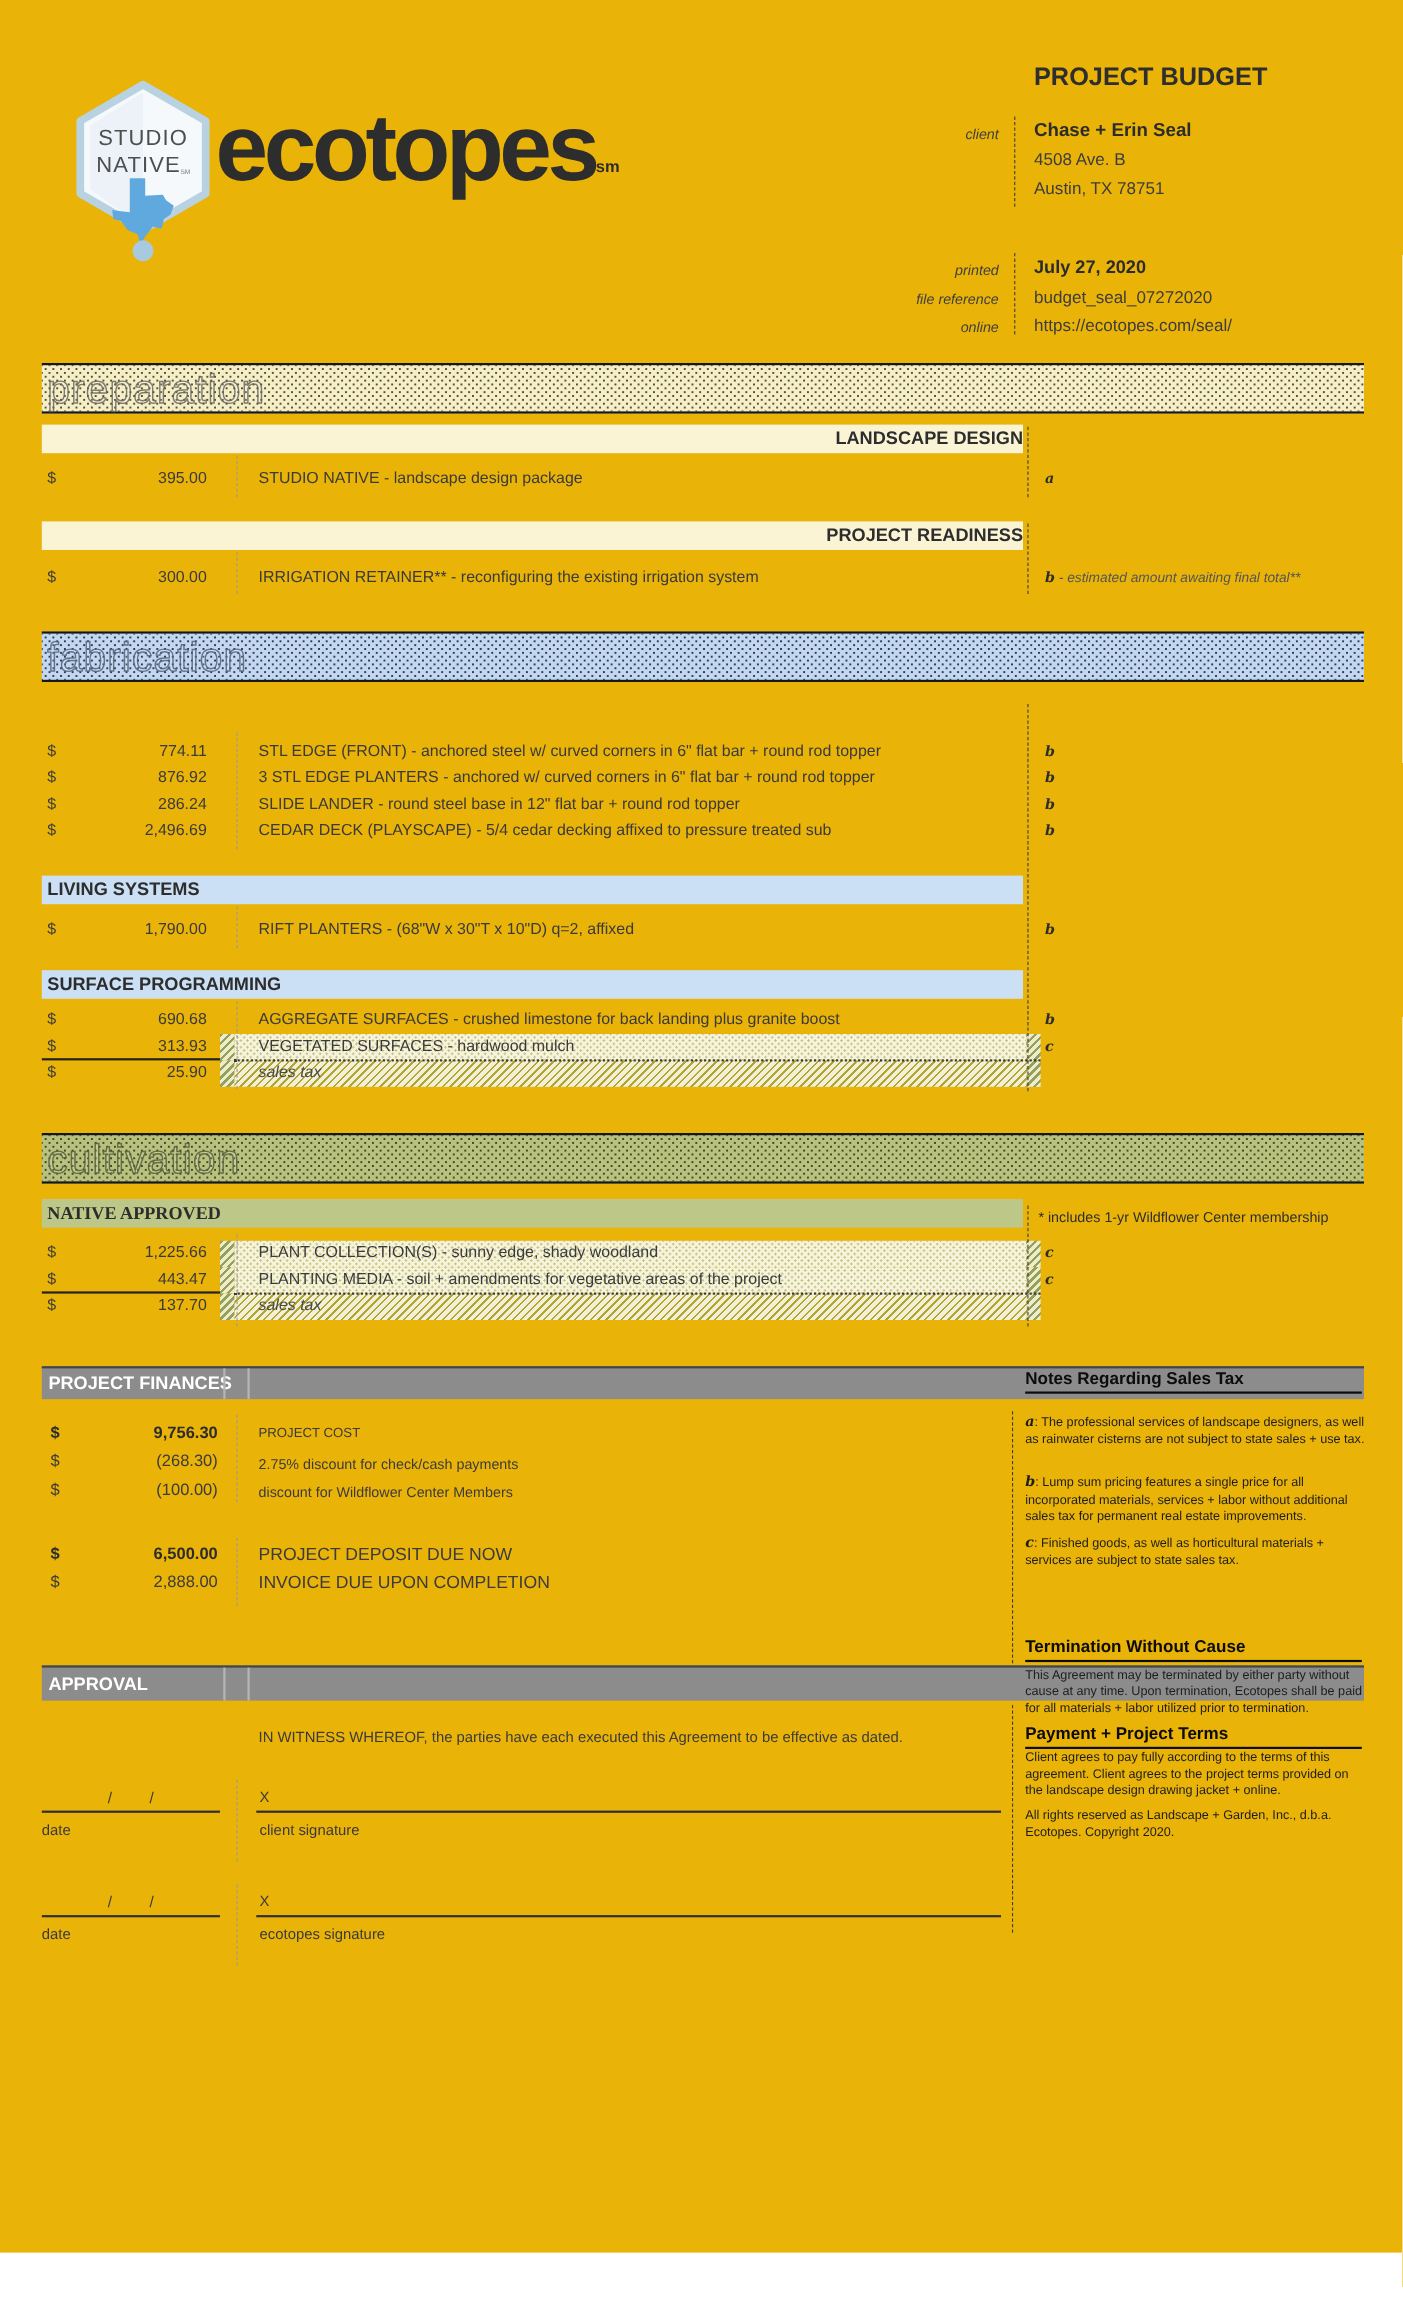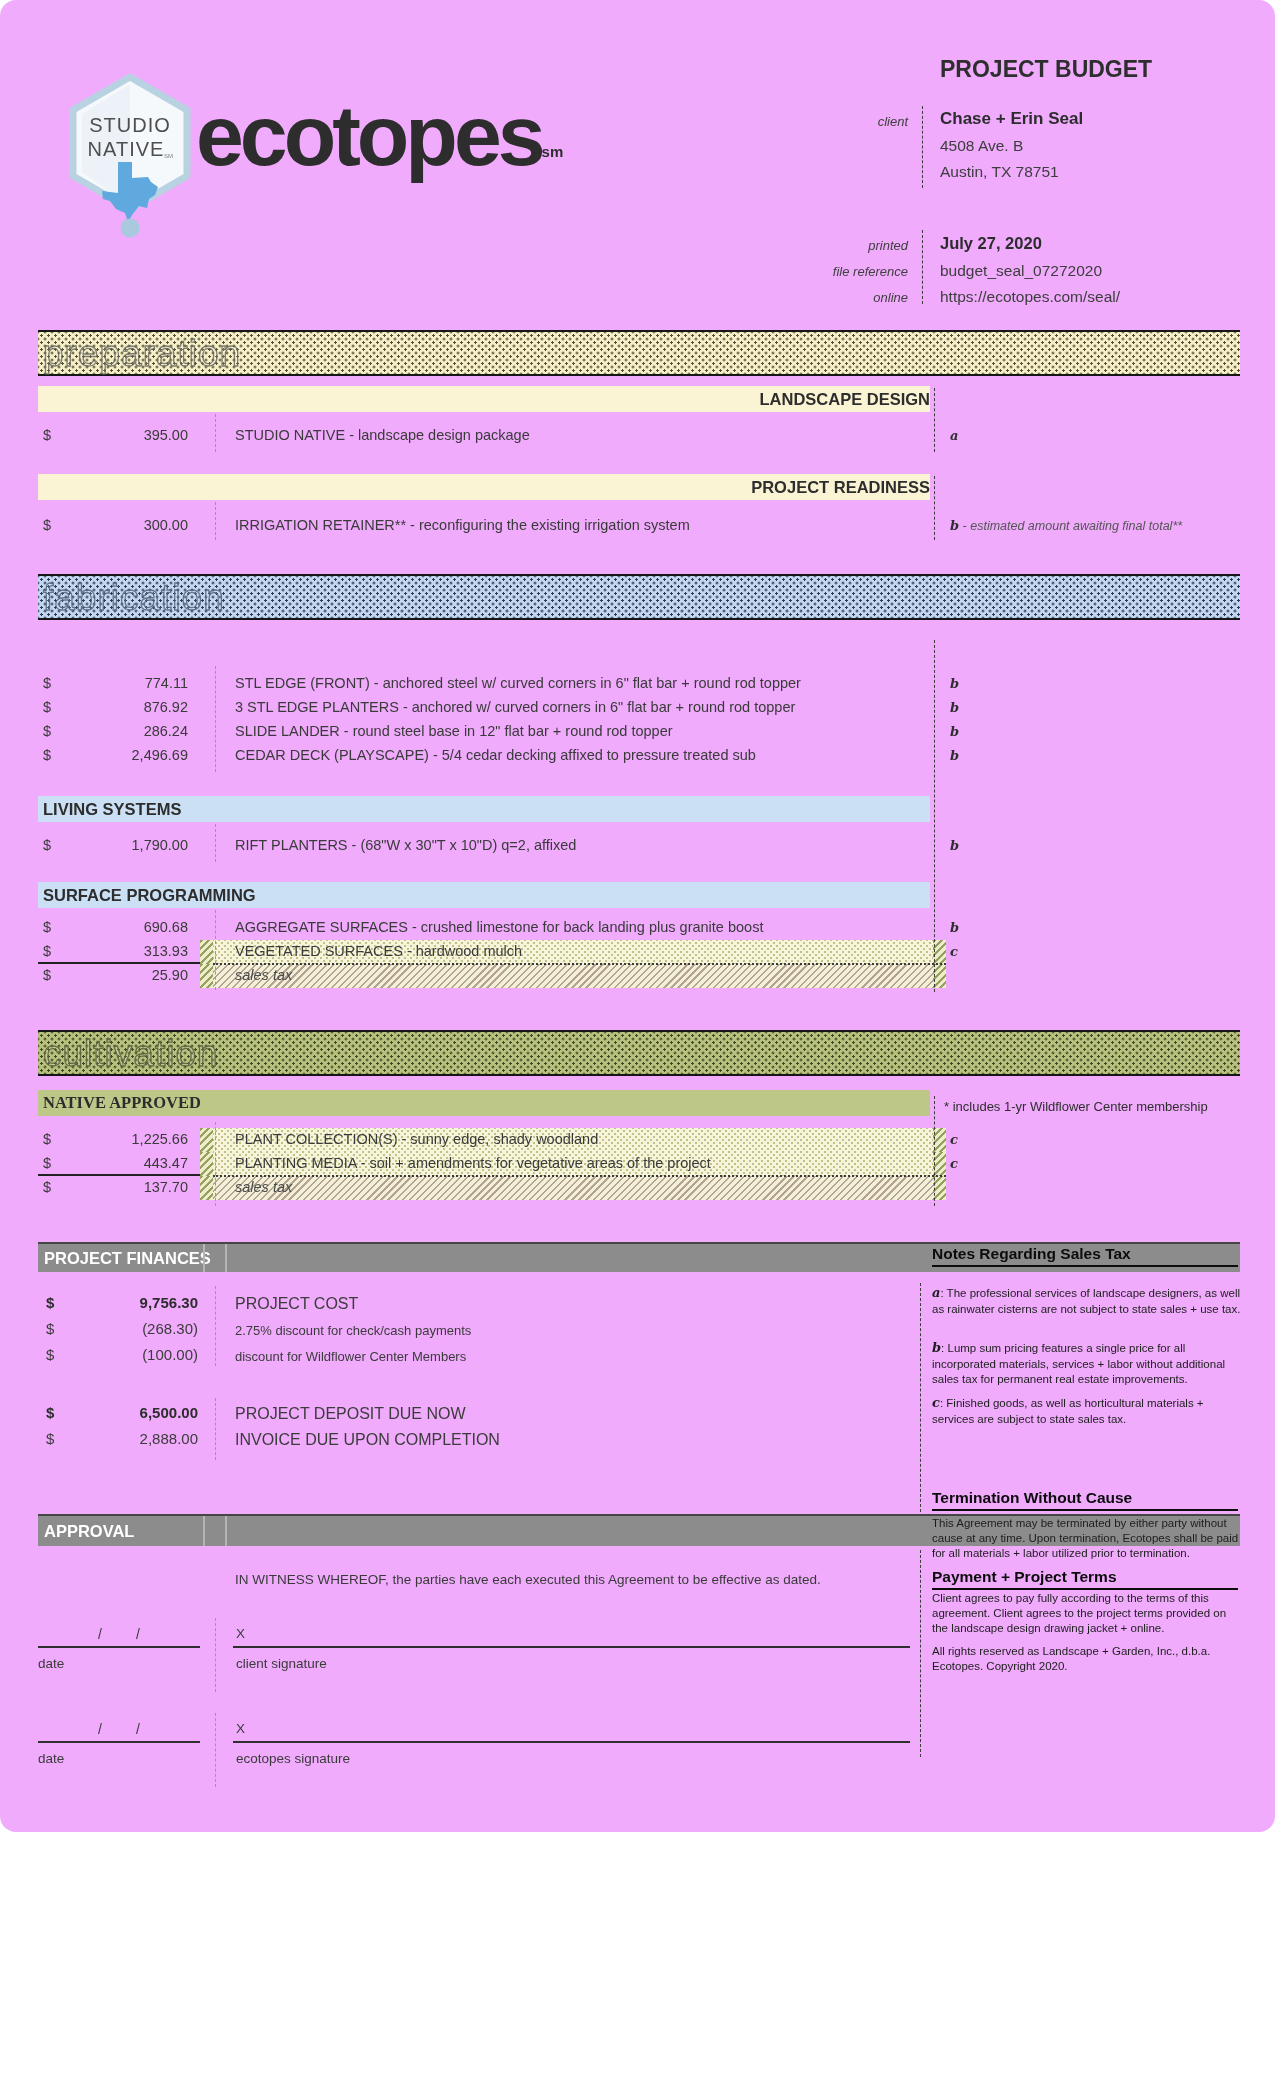--- a/index.html
+++ b/index.html
@@ -1,17 +1,17 @@
 <!DOCTYPE html>
 <html><head>
 <meta charset="utf-8">
 <style>
   html,body{margin:0;padding:0;background:#fff;}
-  .sheet{position:relative;width:1275px;height:1832px;background:#f0abfc;
-    font-family:"Liberation Sans","DejaVu Sans",sans-serif;color:#3b3b3b;overflow:hidden;border-radius:16px;}
+  .sheet{position:relative;width:1275px;height:2048px;background:#eab308;
+    font-family:"Liberation Sans","DejaVu Sans",sans-serif;color:#3b3b3b;overflow:hidden;}
   .abs{position:absolute;}
 
   
   .banner{left:38px;width:1202px;height:46px;border-top:2.5px solid #161616;border-bottom:2.5px solid #161616;
     display:flex;align-items:center;box-sizing:border-box;}
   .banner .bt{font-size:37px;letter-spacing:1px;line-height:1;padding-left:5px;
     color:rgba(255,255,255,0.15);-webkit-text-stroke:1.3px rgba(95,95,85,0.8);}
   .pat-y{background-color:#F5EEC6;background-image:
     radial-gradient(circle,rgba(55,52,30,.85) 1.05px,transparent 1.3px),
     radial-gradient(circle,rgba(55,52,30,.85) 1.05px,transparent 1.3px);
@@ -273,21 +273,21 @@
     <span>PROJECT FINANCES</span>
     <span class="notch" style="left:165px;"></span>
     <span class="notch" style="left:187px;"></span>
   </div>
   <div class="abs nh" style="left:932px;top:1245px;">Notes Regarding Sales Tax</div>
 
   <div class="abs vd" style="left:215px;top:1286px;height:80px;"></div>
   <div class="abs finrow" style="top:1292px;">
     <span class="fin-cur b">$</span>
     <span class="fin-val b">9,756.30</span>
-    <span class="fin-desc" style="font-size:16px;">PROJECT COST</span>
+    <span class="fin-desc" style="font-size:12px;">PROJECT COST</span>
   </div>
   <div class="abs finrow" style="top:1318px;">
     <span class="fin-cur">$</span>
     <span class="fin-val">(268.30)</span>
     <span class="fin-desc fd-sm">2.75% discount for check/cash payments</span>
   </div>
   <div class="abs finrow" style="top:1344px;">
     <span class="fin-cur">$</span>
     <span class="fin-val">(100.00)</span>
     <span class="fin-desc fd-sm">discount for Wildflower Center Members</span>

